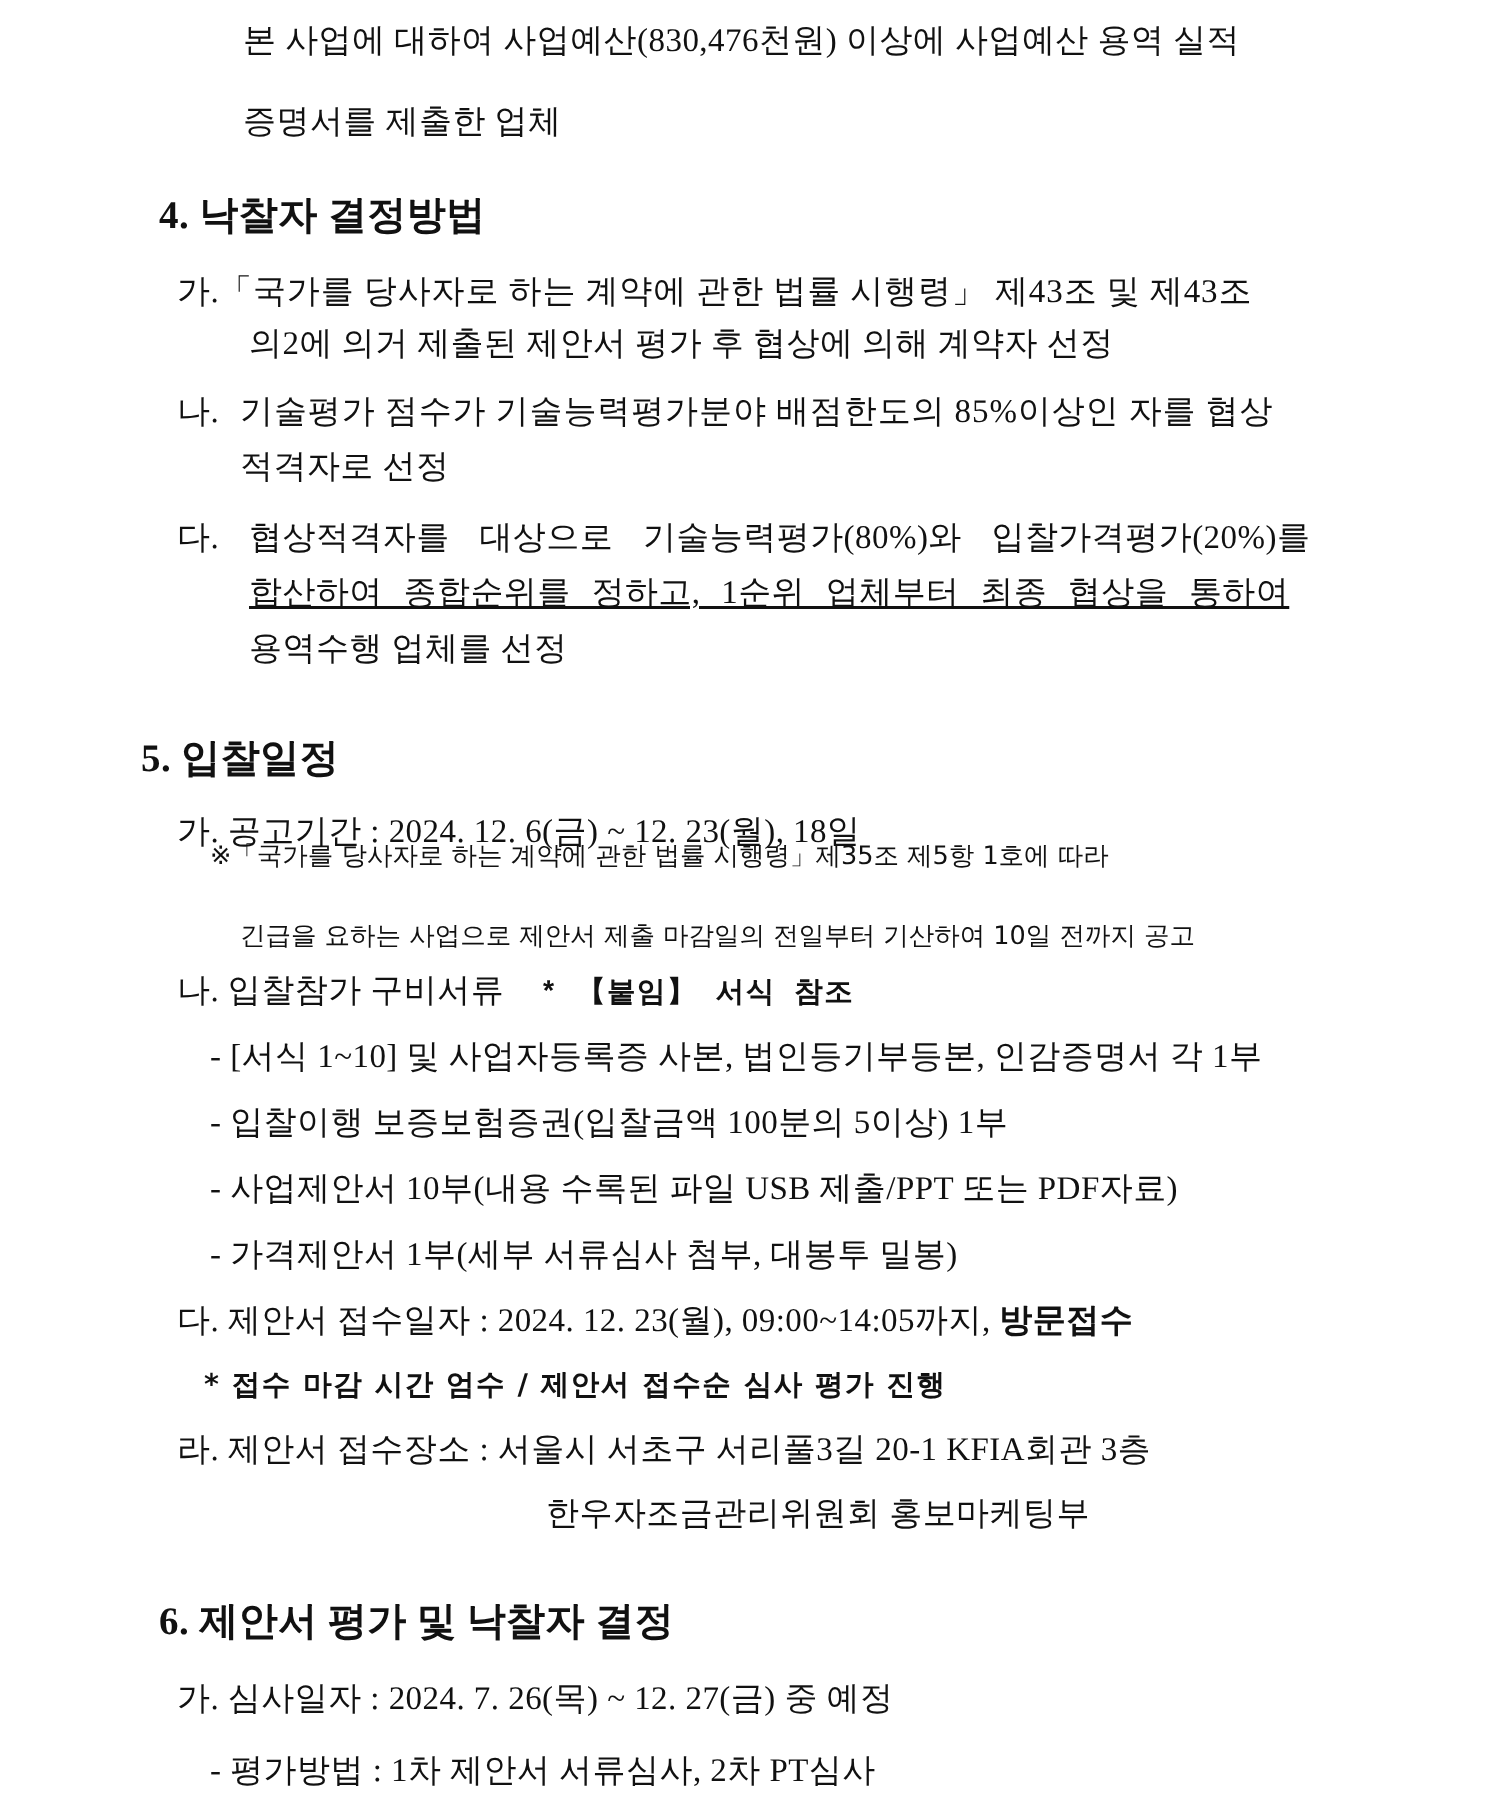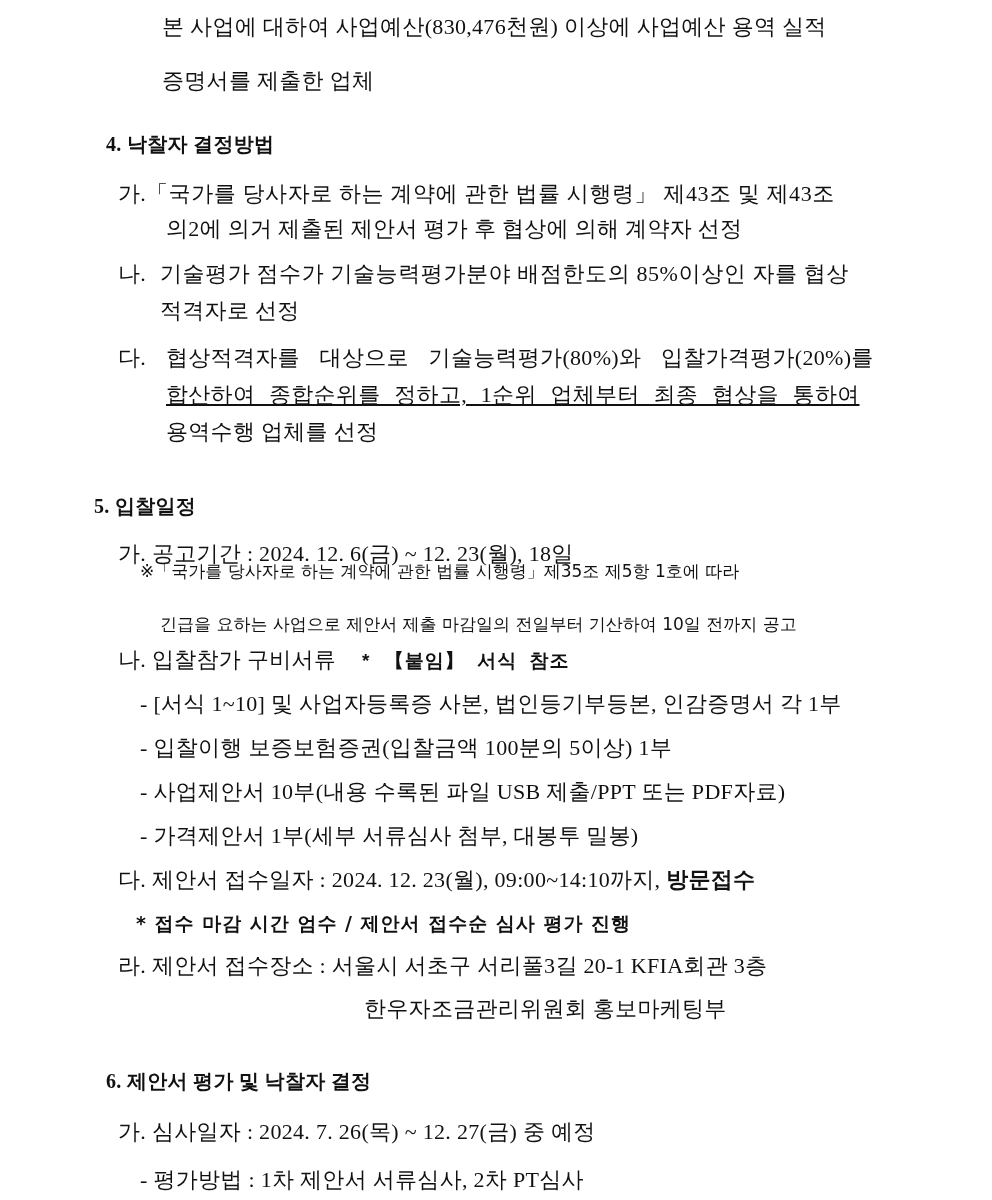--- a/index.html
+++ b/index.html
@@ -21,21 +21,21 @@
       font-size: 22px;
       line-height: 30px;
       letter-spacing: 0.3px;
     }
     .justify {
       display: flex;
       justify-content: space-between;
     }
     .heading {
       font-weight: bold;
-      font-size: 20px;
+      font-size: 26px;
     }
     .note {
       font-family: "DejaVu Sans", "Liberation Sans", sans-serif;
       font-size: 17px;
       letter-spacing: 0;
     }
     .boldsans {
       font-family: "DejaVu Sans", "Liberation Sans", sans-serif;
       font-weight: bold;
       font-size: 19px;
@@ -76,21 +76,21 @@
   <span>나. 입찰참가 구비서류</span>
   <span class="boldsans" style="margin-left:18px;font-family:Liberation Mono, monospace;">* 【붙임】 서식 참조</span>
 </div>
 
 <div class="line" style="left:140px; top:689px;">- [서식 1~10] 및 사업자등록증 사본, 법인등기부등본, 인감증명서 각 1부</div>
 <div class="line" style="left:140px; top:733px;">- 입찰이행 보증보험증권(입찰금액 100분의 5이상) 1부</div>
 <div class="line" style="left:140px; top:777px;">- 사업제안서 10부(내용 수록된 파일 USB 제출/PPT 또는 PDF자료)</div>
 <div class="line" style="left:140px; top:821px;">- 가격제안서 1부(세부 서류심사 첨부, 대봉투 밀봉)</div>
 
 <div class="line" style="left:118px; top:865px;">
-  <span>다. 제안서 접수일자 : 2024. 12. 23(월), 09:00~14:10까지, </span><b>방문접수</b>
+  <span>다. 제안서 접수일자 : 2024. 12. 23(월), 09:00~14:05까지, </span><b>방문접수</b>
 </div>
 <div class="line boldsans" style="left:136px; top:908px;">* 접수 마감 시간 엄수 / 제안서 접수순 심사 평가 진행</div>
 
 <div class="line" style="left:118px; top:951px;">라. 제안서 접수장소 : 서울시 서초구 서리풀3길 20-1 KFIA회관 3층</div>
 <div class="line" style="left:364px; top:994px;">한우자조금관리위원회 홍보마케팅부</div>
 
 <div class="line heading" style="left:106px; top:1066px;">6. 제안서 평가 및 낙찰자 결정</div>
 <div class="line" style="left:118px; top:1117px;">가. 심사일자 : 2024. 7. 26(목) ~ 12. 27(금) 중 예정</div>
 <div class="line" style="left:140px; top:1165px;text-align:right;">- 평가방법 : 1차 제안서 서류심사, 2차 PT심사</div>
 

